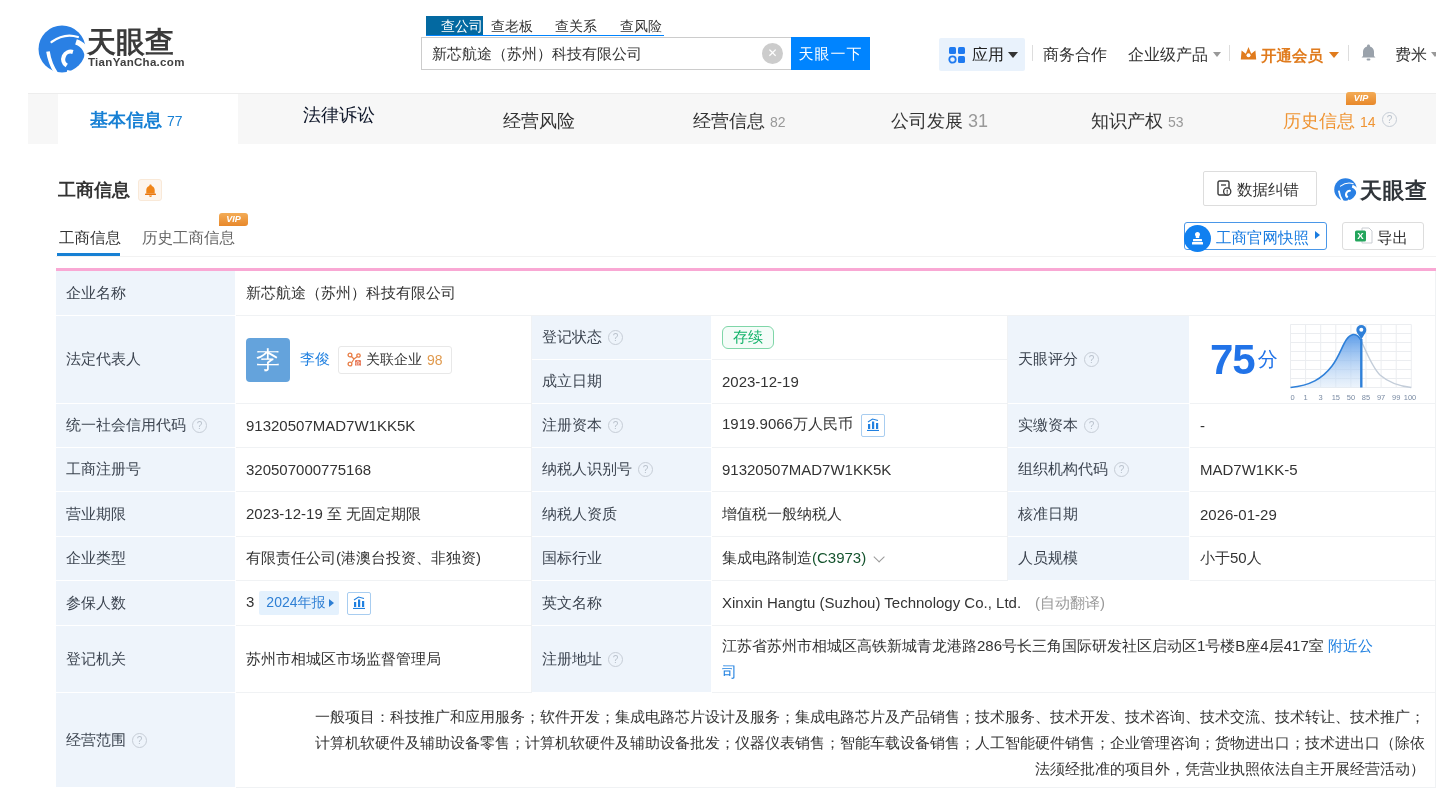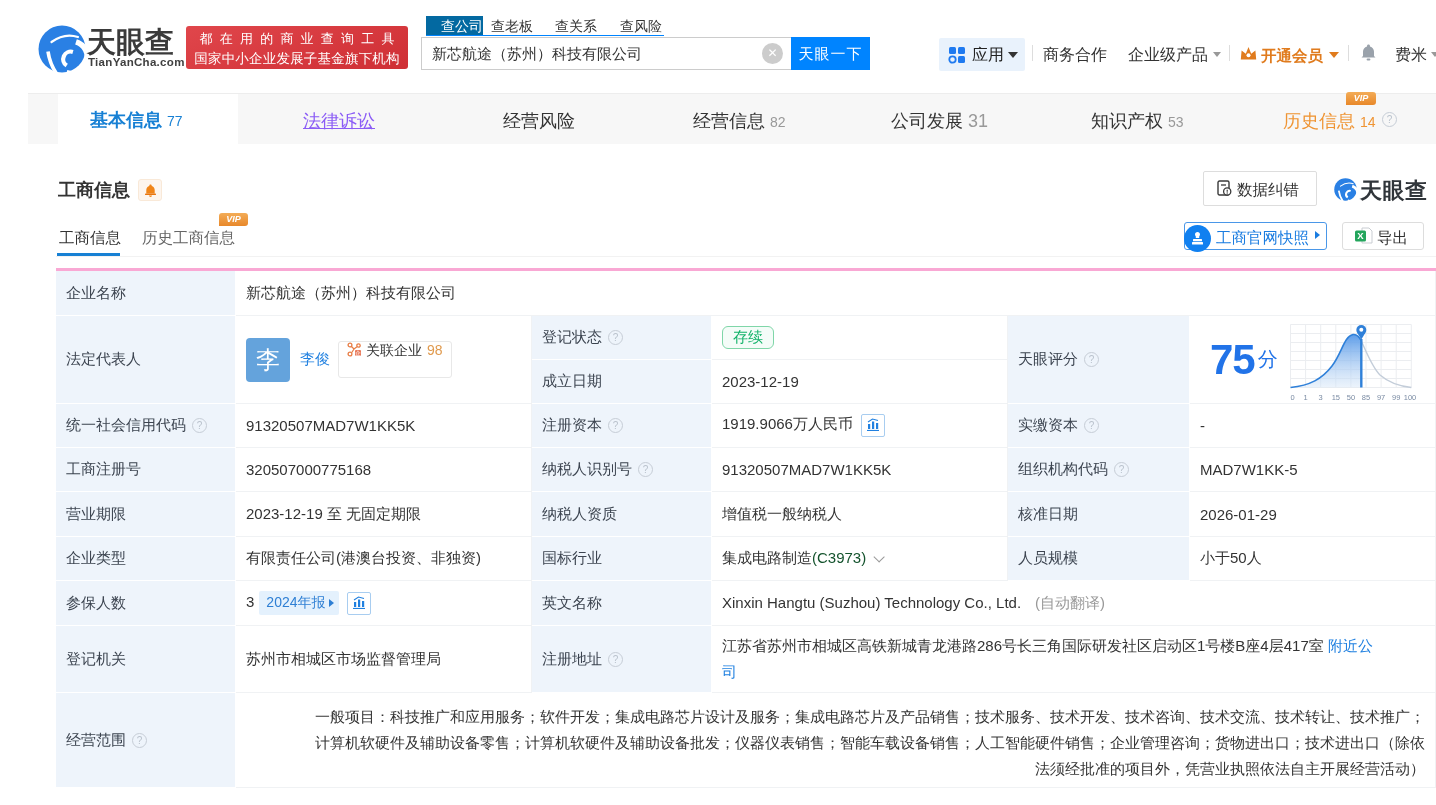--- a/index.html
+++ b/index.html
@@ -25,24 +25,20 @@
   <svg class="abs" style="left:10px;top:25px;" width="48" height="48" viewBox="0 0 48 48">
     <circle cx="24" cy="24" r="23.5" fill="#2a80e4"></circle>
     <path d="M13.5 17 Q 26.5 7.5 40 12" fill="none" stroke="#fff" stroke-width="2.2" stroke-linecap="round"></path>
     <path d="M10 26.5 Q 12.5 44 26 58" fill="none" stroke="#fff" stroke-width="3.6"></path>
     <path d="M38 16.9 A 16 16 0 1 1 28.5 47.8" fill="none" stroke="#fff" stroke-width="5.6"></path>
     <path d="M28.7 40.6 A 7.6 7.6 0 0 1 34.9 26.9" fill="none" stroke="#fff" stroke-width="4.2"></path>
   </svg>
   <div class="abs" style="left:59px;top:28px;font-size:29px;line-height:1;font-weight:bold;color:#3a3a3a;white-space:nowrap;">天眼查</div>
   <div class="abs" style="left:60px;top:57px;font-size:11.5px;line-height:1;font-weight:bold;color:#404040;letter-spacing:0.3px;">TianYanCha.com</div>
 
-  <div class="abs" style="left:158px;top:26px;width:222px;height:43px;background:linear-gradient(160deg,#e0464b,#cf2f35);border-radius:3px;color:#fff;text-align:center;">
-    <div style="margin-top:4px;font-size:13px;letter-spacing:7.2px;text-indent:7.2px;white-space:nowrap;">都在用的商业查询工具</div>
-    <div style="margin-top:2px;font-size:13.5px;letter-spacing:0.2px;white-space:nowrap;">国家中小企业发展子基金旗下机构</div>
-  </div>
 
   <div class="abs" style="left:398px;top:16px;width:57px;height:20px;background:#0369a1;color:#fff;font-size:14px;text-align:right;line-height:20px;">查公司</div>
   <div class="abs" style="left:463px;top:18px;font-size:14px;color:#333;">查老板</div>
   <div class="abs" style="left:527px;top:18px;font-size:14px;color:#333;">查关系</div>
   <div class="abs" style="left:592px;top:18px;font-size:14px;color:#333;">查风险</div>
   <div class="abs" style="left:398px;top:35px;width:238px;height:1px;background:#0084ff;"></div>
 
   <div class="abs" style="left:393px;top:37px;width:370px;height:33px;border:1px solid #ccc;border-right:none;background:#fff;"></div>
   <div class="abs" style="left:404px;top:45px;font-size:15px;color:#333;">新芯航途（苏州）科技有限公司</div>
   <div class="abs" style="left:734px;top:43px;width:21px;height:21px;border-radius:50%;background:#ccc;color:#fff;text-align:center;line-height:21px;font-size:12px;">✕</div>
@@ -72,21 +68,21 @@
   <svg class="abs" style="left:1333px;top:44px;" width="15" height="17" viewBox="0 0 15 17">
     <path d="M7.5 0.5 C8.4 0.5 9 1.1 9 2 L9 2.4 C11.5 3 13 5.2 13 7.8 L13 12 L14.5 13.5 L0.5 13.5 L2 12 L2 7.8 C2 5.2 3.5 3 6 2.4 L6 2 C6 1.1 6.6 0.5 7.5 0.5 Z" fill="#9aa2ab"></path>
     <rect x="5.6" y="14.6" width="3.8" height="2" rx="1" fill="#9aa2ab"></rect>
   </svg>
   <div class="abs" style="left:1367px;top:45px;font-size:16px;color:#333;">费米</div>
   <div class="abs tri-down" style="left:1403px;top:52px;border-top-color:#999;border-left-width:4px;border-right-width:4px;border-top-width:5px;"></div>
 
   <div class="abs" style="left:0;top:93px;width:1419px;height:51px;background:#f7f7f7;border-top:1px solid #ededed;"></div>
   <div class="abs" style="left:30px;top:94px;width:180px;height:50px;background:#fff;"></div>
   <div class="abs" style="left:62px;top:108px;font-size:18px;font-weight:bold;color:#1780d4;">基本信息 <span style="font-weight:normal;font-size:14px;">77</span></div>
-  <div class="abs" style="left:275px;top:109px;font-size:18px;color:#8b5cf6;text-decoration:underline;">法律诉讼</div>
+  <div class="abs" style="left:275px;top:103px;font-size:18px;color:#0f172a;">法律诉讼</div>
   <div class="abs" style="left:475px;top:109px;font-size:18px;color:#333;">经营风险</div>
   <div class="abs" style="left:665px;top:109px;font-size:18px;color:#333;">经营信息 <span style="font-size:14px;color:#999;">82</span></div>
   <div class="abs" style="left:863px;top:109px;font-size:18px;color:#333;">公司发展 <span style="font-size:18px;color:#999;">31</span></div>
   <div class="abs" style="left:1063px;top:109px;font-size:18px;color:#333;">知识产权 <span style="font-size:14px;color:#999;">53</span></div>
   <div class="abs" style="left:1255px;top:109px;font-size:18px;color:#ef9433;">历史信息 <span style="font-size:14px;">14</span></div>
   <div class="abs" style="left:1354px;top:112px;width:15px;height:15px;border:1px solid #c6cdd6;border-radius:50%;color:#b9c2cc;font-size:10px;text-align:center;line-height:13px;">?</div>
   <div class="abs" style="left:1318px;top:92px;width:30px;height:13px;background:linear-gradient(180deg,#f3ac57,#e8882a);border-radius:3px 3px 3px 0;color:#fff;font-size:9px;font-weight:bold;text-align:center;line-height:13px;font-style:italic;">VIP</div>
 
   <div class="abs" style="left:30px;top:178px;font-size:18px;font-weight:bold;color:#333;">工商信息</div>
   <div class="abs" style="left:110px;top:179px;width:24px;height:22px;background:#fdf5ee;border:1px solid #f9e9d8;border-radius:3px;text-align:center;">
@@ -152,21 +148,21 @@
         <tr style="height:45px;">
       <td class="lb">企业名称</td>
       <td class="vl" colspan="5">新芯航途（苏州）科技有限公司</td>
     </tr>
     <tr style="height:44px;">
       <td class="lb" rowspan="2">法定代表人</td>
       <td class="vl" rowspan="2">
         <div style="display:flex;align-items:center;">
           <div style="width:44px;height:44px;background:#64a3dc;border-radius:4px;color:#fff;font-size:24px;text-align:center;line-height:44px;">李</div>
           <a class="lk" style="margin-left:10px;">李俊</a>
-          <span style="margin-left:8px;height:37px;border:1px solid #e8e8e8;border-radius:3px;display:inline-flex;align-items:flex-start;padding:0 8px;">
+          <span style="margin-left:8px;height:28px;border:1px solid #e8e8e8;border-radius:3px;display:inline-flex;align-items:center;padding:0 8px;">
             <svg width="15" height="15" viewBox="0 0 15 15" style="margin-right:4px;">
               <circle cx="3" cy="3" r="1.9" fill="none" stroke="#e87e46" stroke-width="1.3"></circle>
               <circle cx="11.5" cy="3.5" r="1.7" fill="none" stroke="#e87e46" stroke-width="1.3"></circle>
               <circle cx="3" cy="12" r="1.9" fill="none" stroke="#e87e46" stroke-width="1.3"></circle>
               <path d="M4.5 4.5 L7 7 M7 7 L10 4.8 M7 7 L4.8 10.5" stroke="#e87e46" stroke-width="1.2" fill="none"></path>
               <rect x="8" y="8" width="6" height="6" rx="1" fill="#e8795a"></rect>
               <text x="11" y="12.8" font-size="5.5" fill="#fff" text-anchor="middle">企</text>
             </svg>
             <span style="font-size:14px;color:#333;">关联企业</span>
             <span style="font-size:14px;color:#e09a4e;margin-left:5px;">98</span>

